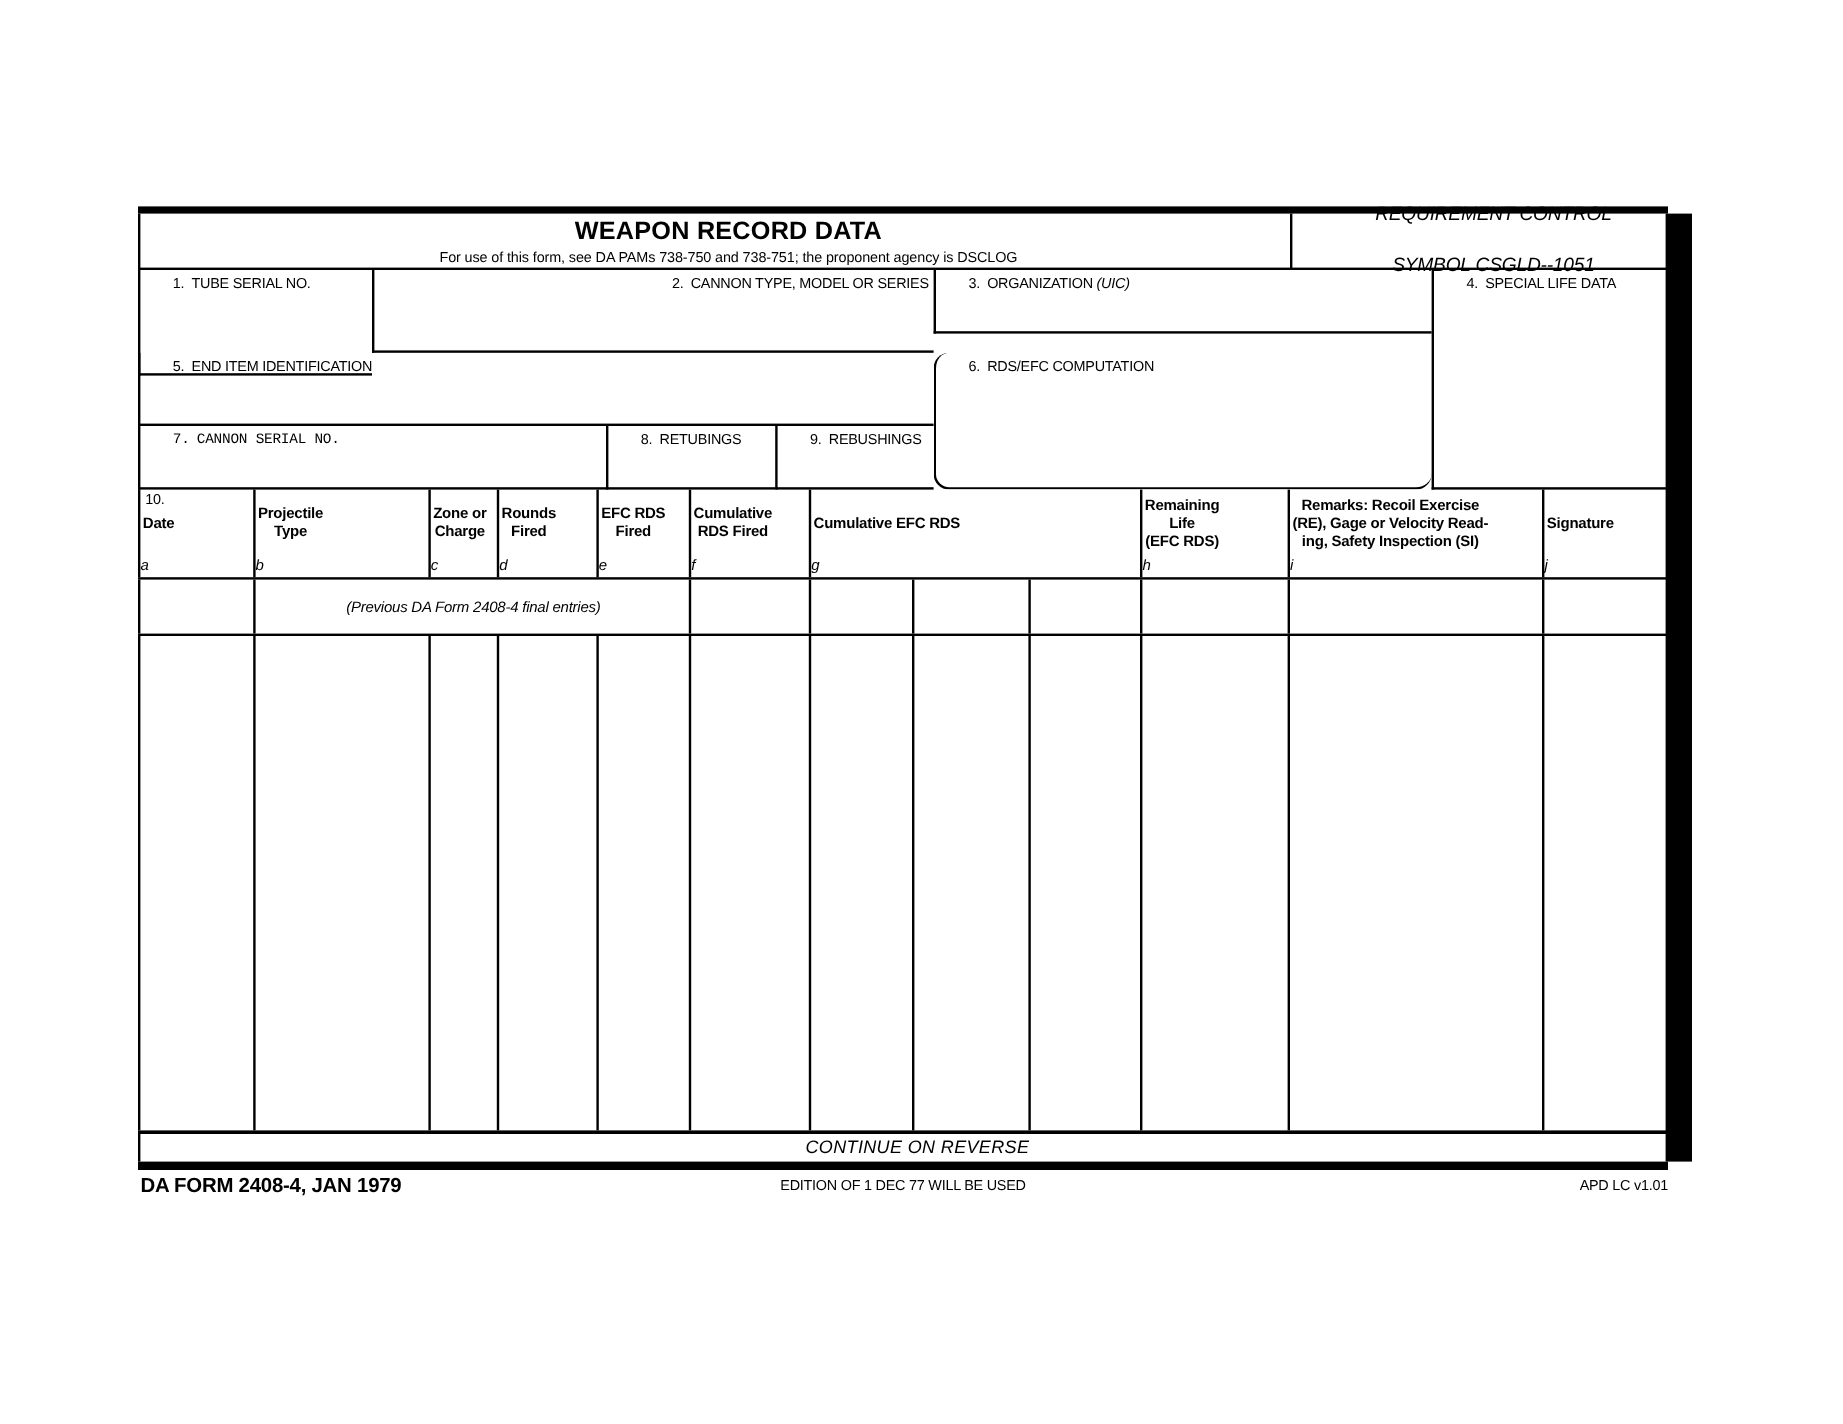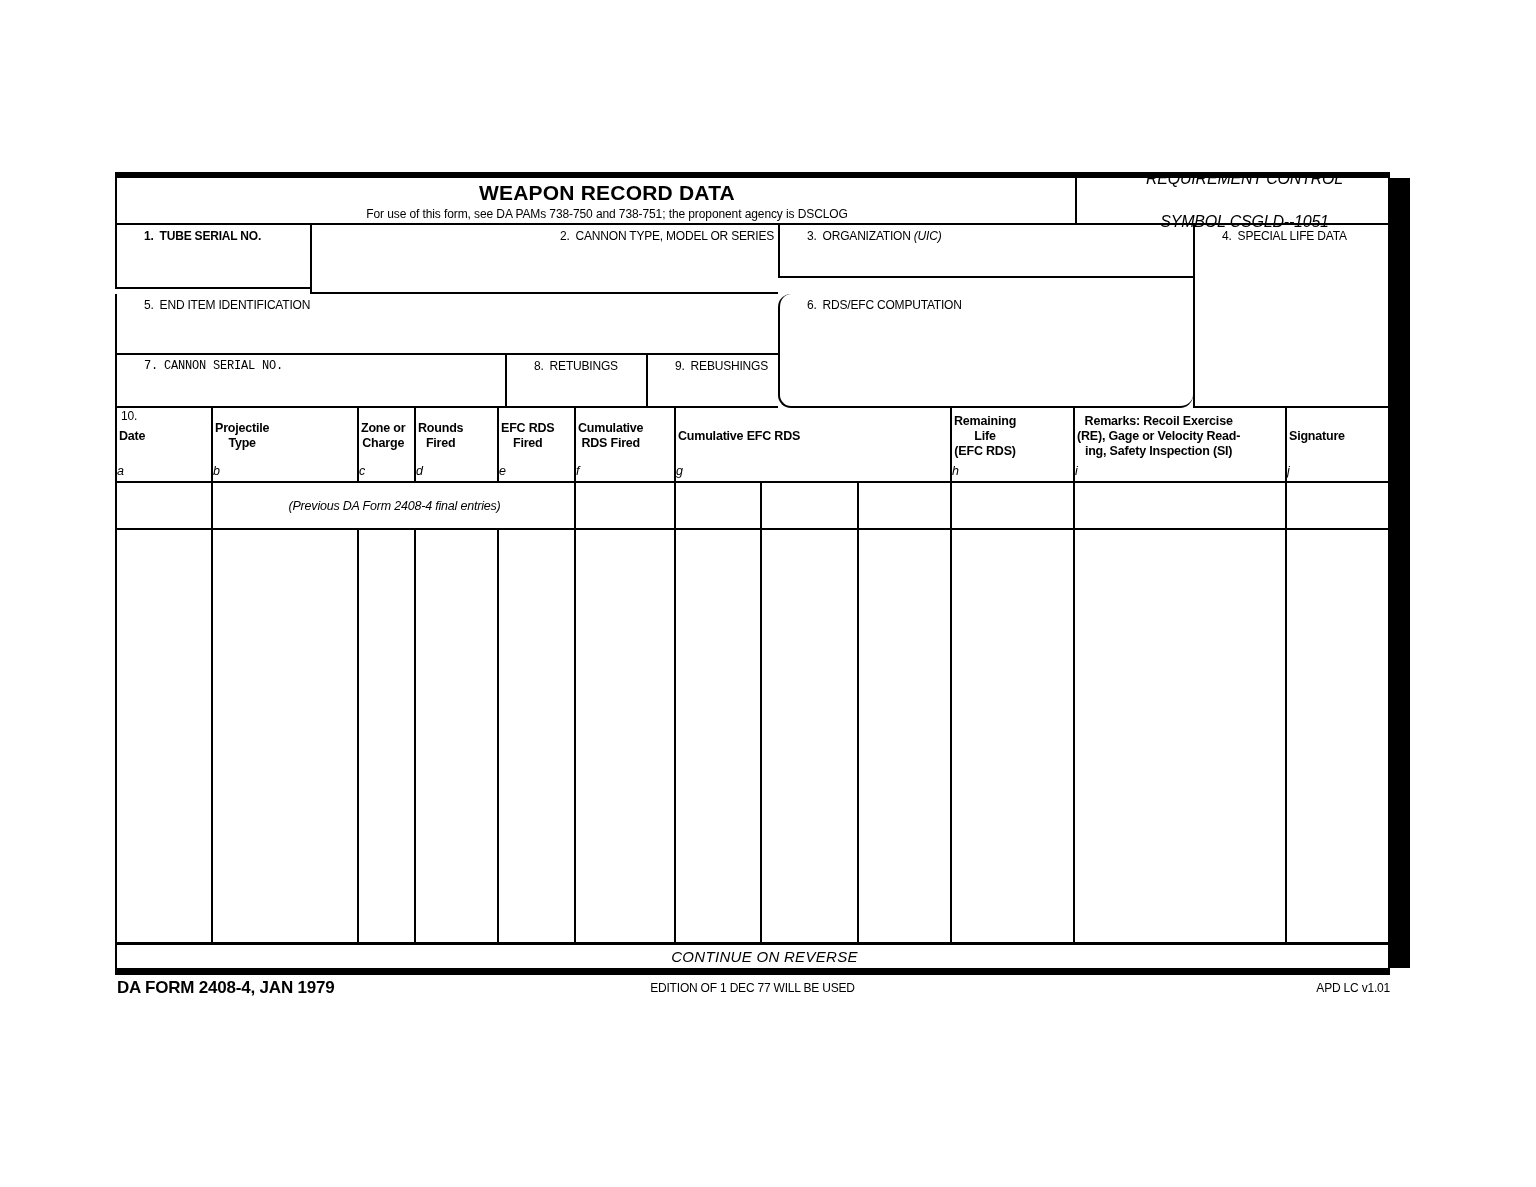--- a/index.html
+++ b/index.html
@@ -49,21 +49,21 @@
 
     <div class="abs box title-cell" style="left:0;top:6px;width:960px;height:47px;">
       <div class="form-title">WEAPON RECORD DATA</div>
       <div class="form-subtitle">For use of this form, see DA PAMs 738-750 and 738-751; the proponent agency is DSCLOG</div>
     </div>
     <div class="abs box req-cell" style="left:960px;top:6px;width:315px;height:47px;">
       <div>REQUIREMENT CONTROL</div>
       <div>SYMBOL CSGLD--1051</div>
     </div>
 
-    <div class="abs box" style="left:0;top:53px;width:195px;height:64px;font-weight:bold;">
+    <div class="abs box" style="left:0;top:53px;width:195px;height:88px;">
       <div class="flabel"><span class="fnum">1.</span><span>TUBE SERIAL NO.</span></div>
     </div>
     <div class="abs box" style="left:195px;top:53px;width:468px;height:69px;text-align:right;">
       <div class="flabel"><span class="fnum">2.</span><span>CANNON TYPE, MODEL OR SERIES</span></div>
     </div>
     <div class="abs box" style="left:663px;top:53px;width:415px;height:53px;">
       <div class="flabel"><span class="fnum">3.</span><span>ORGANIZATION</span>&nbsp;<span class="it">(UIC)</span></div>
     </div>
     <div class="abs box" style="left:1078px;top:53px;width:197px;height:183px;">
       <div class="flabel"><span class="fnum">4.</span><span>SPECIAL LIFE DATA</span></div>

